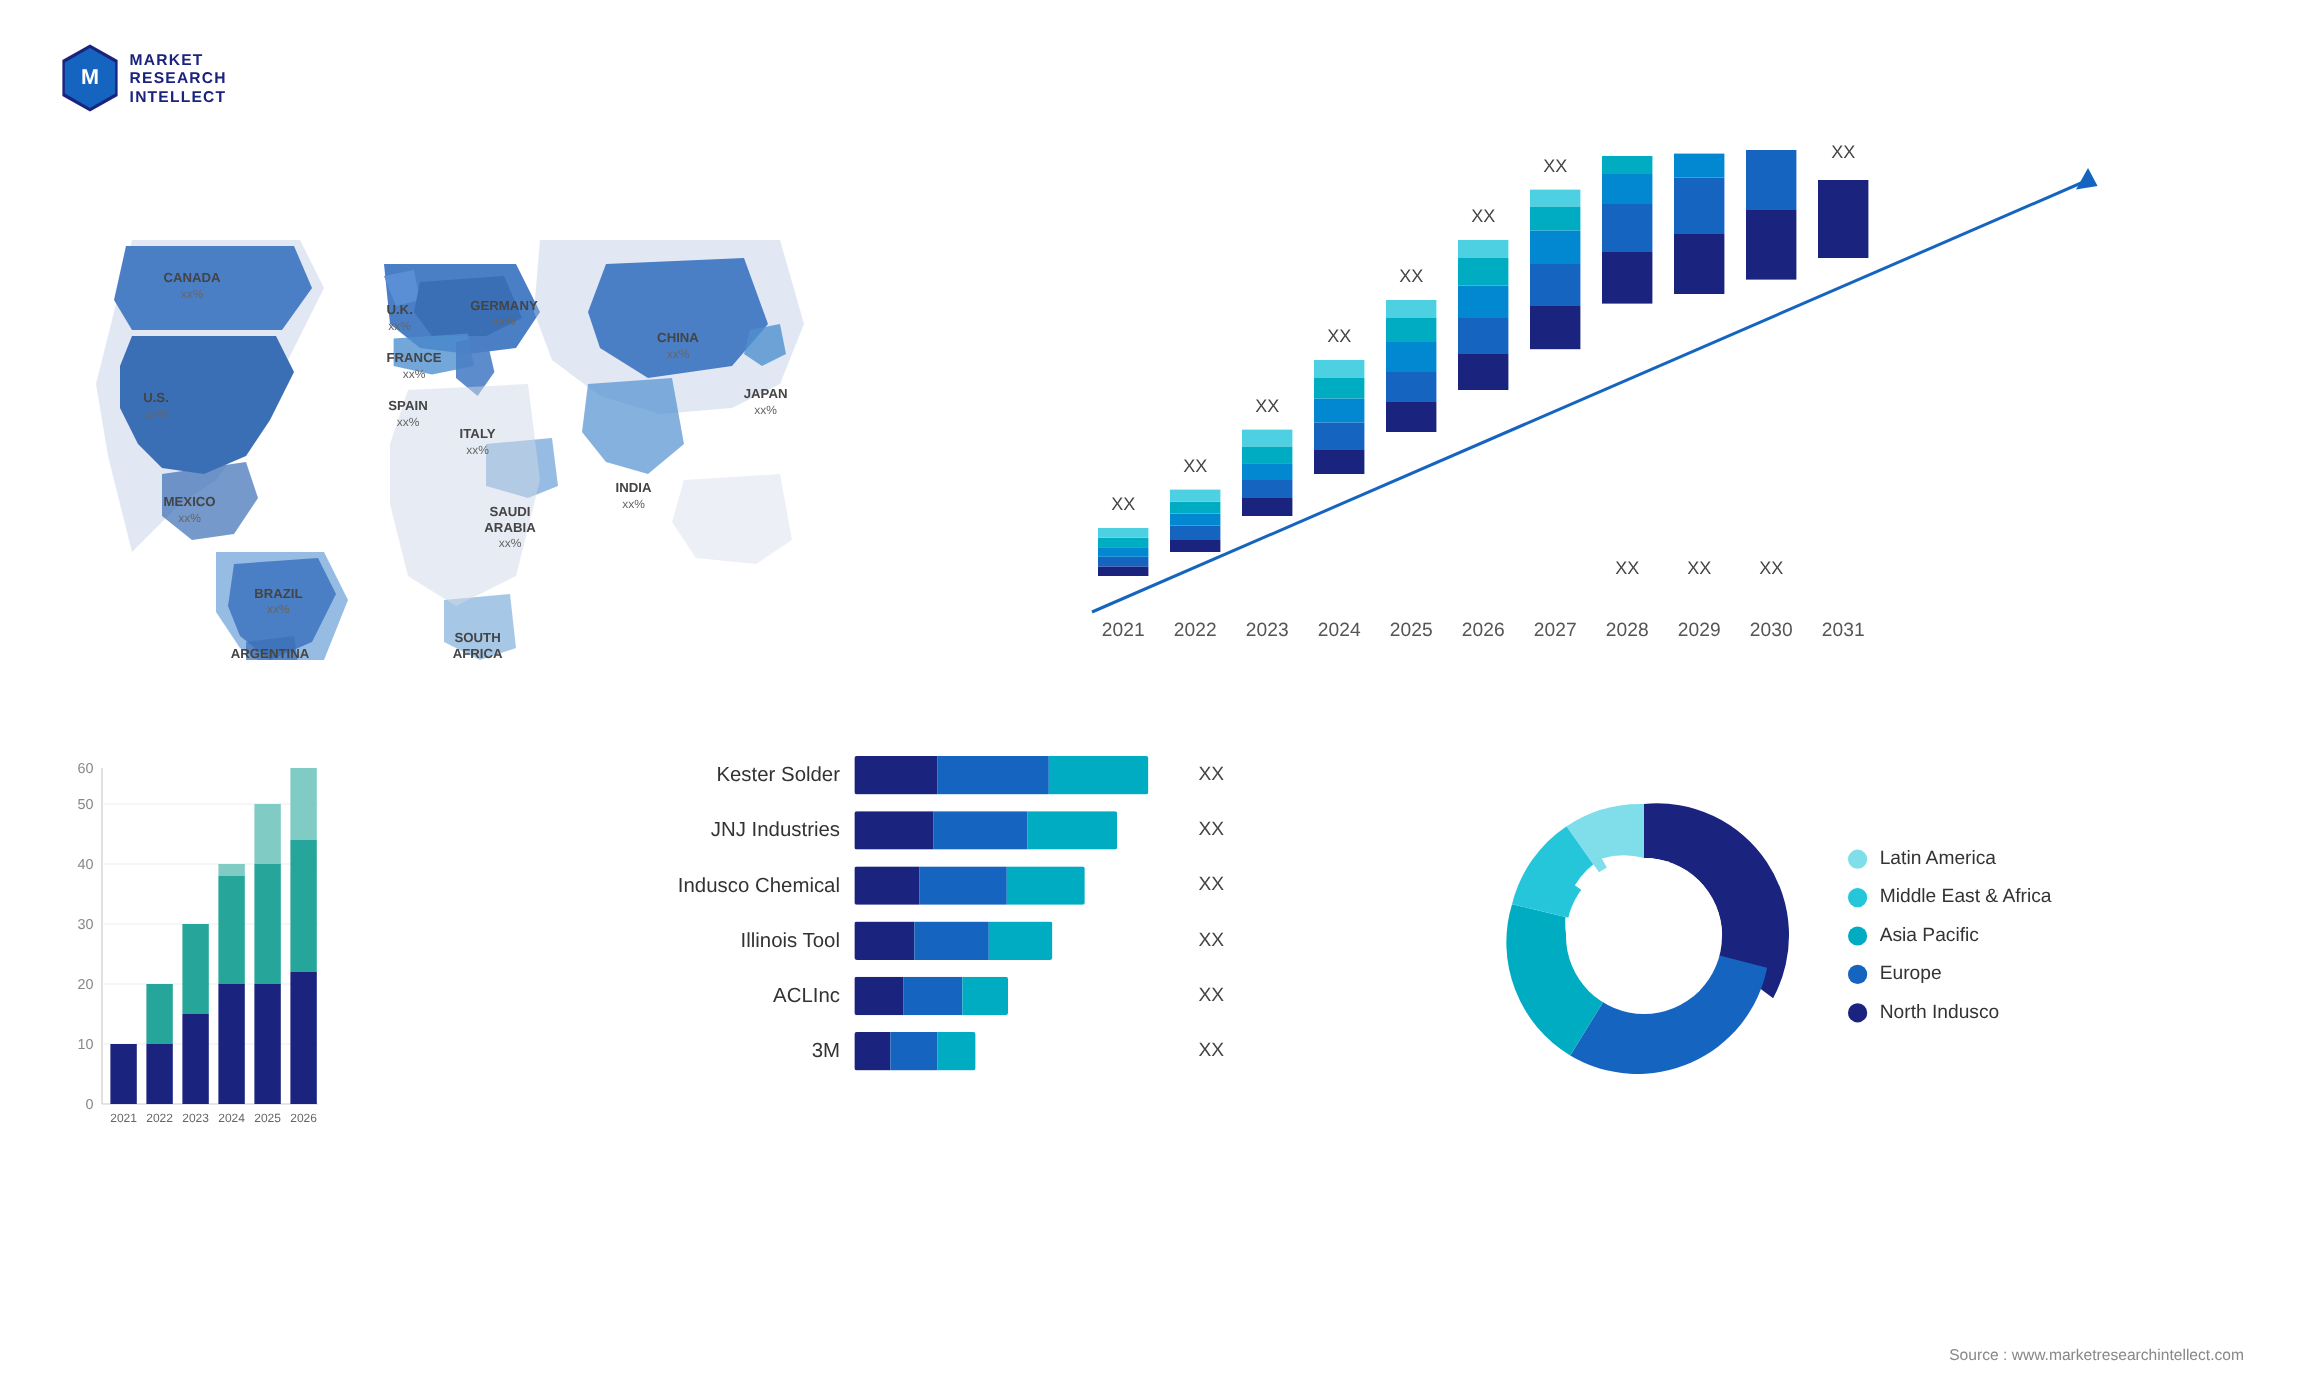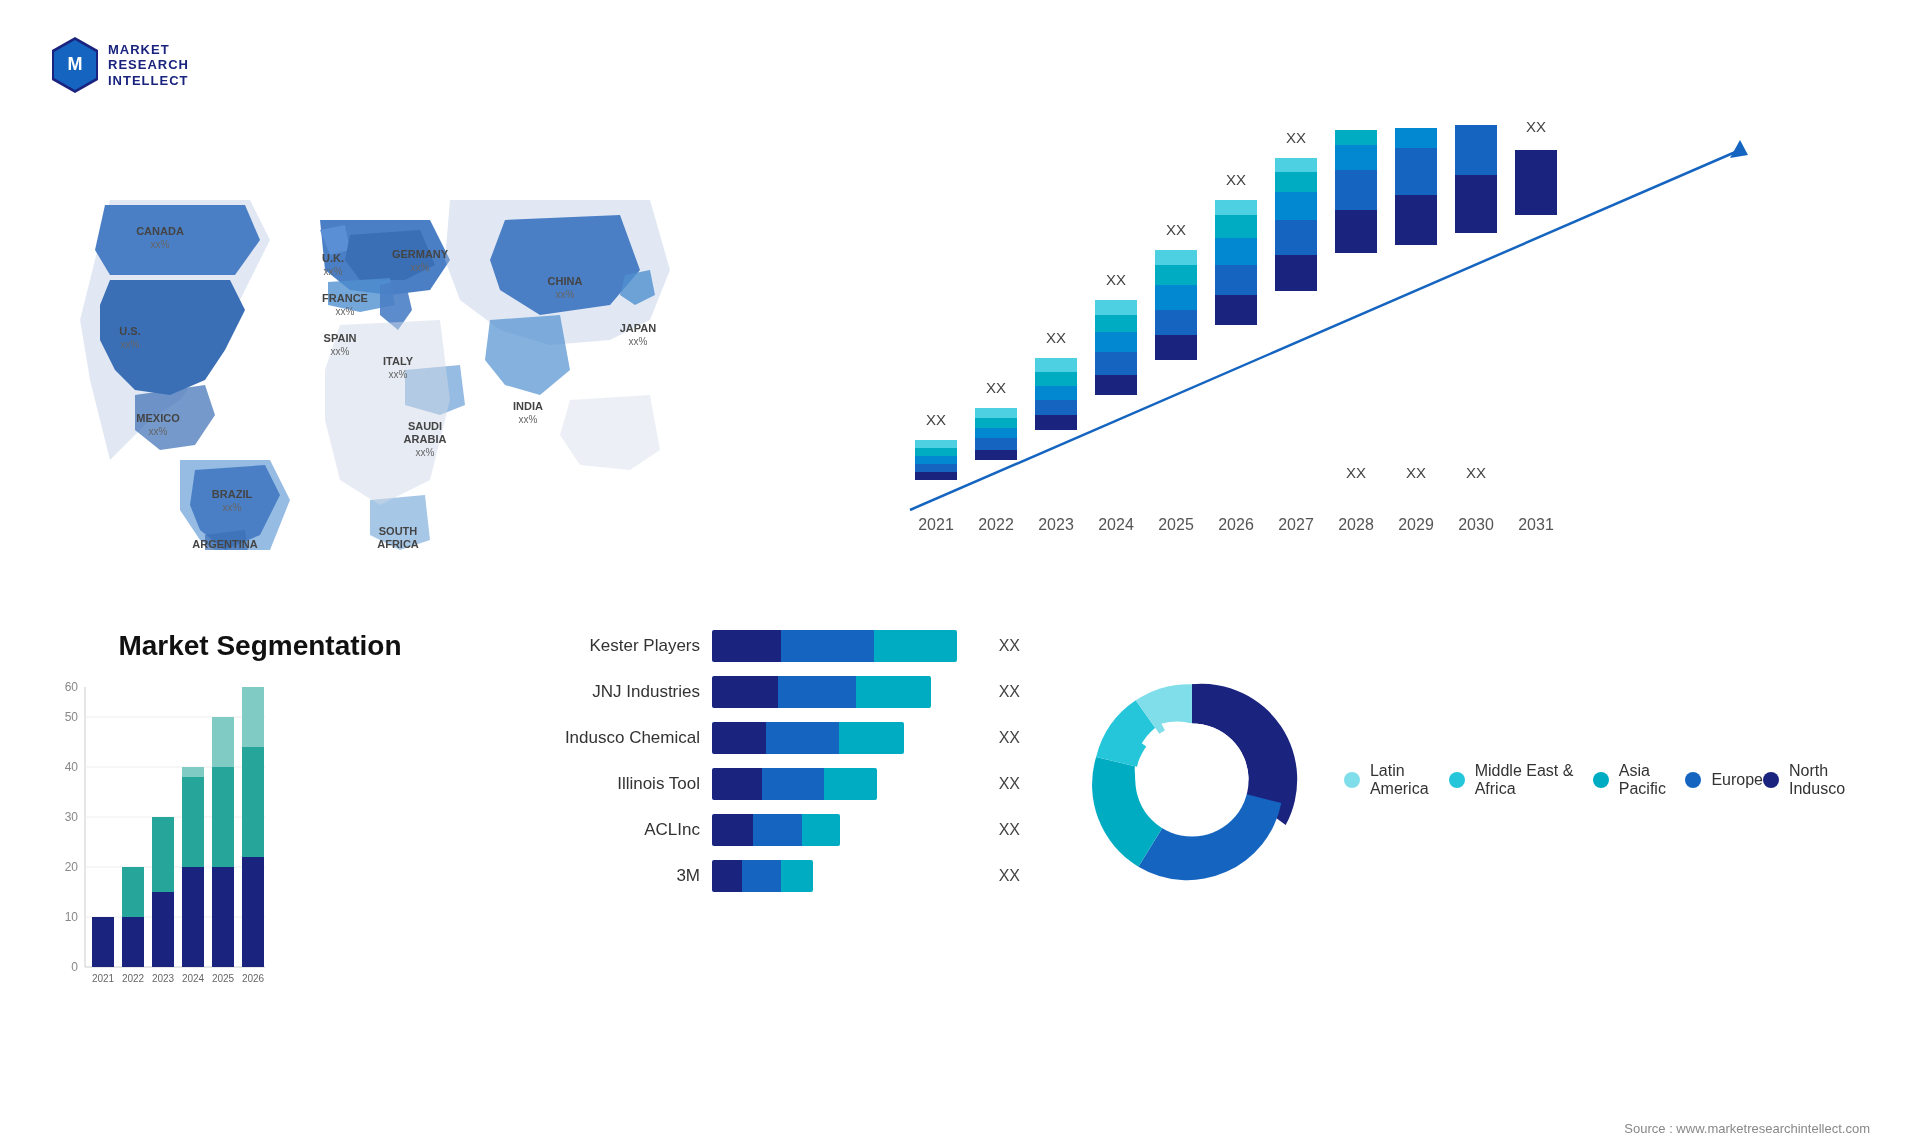--- a/index.html
+++ b/index.html
@@ -180,21 +180,22 @@
     
     .donut-wrap {
       display: flex;
       align-items: center;
       gap: 30px;
       justify-content: center;
       margin-top: 10px;
     }
     .donut-legend {
       display: flex;
-      flex-direction: row;
+      flex-direction: column;
+      gap: 14px;
     }
     .donut-legend-item {
       display: flex;
       align-items: center;
       gap: 10px;
       font-size: 16px;
       color: #333;
     }
     .donut-dot {
       width: 16px;
@@ -403,21 +404,20 @@
           <text x="626" y="358" text-anchor="middle" font-size="15" fill="#444">XX</text>
           <text x="686" y="12" text-anchor="middle" font-size="15" fill="#444">XX</text>
         </svg>
       </div>
     </div>
   </div>
 
   <div class="bottom-row">
 
     <div class="seg-section">
-      <div class="section-title">Market Segmentation</div>
       <div class="seg-chart-area">
         <div class="seg-chart-svg-wrap">
           <svg width="230" height="340" viewBox="0 0 230 340">
 
             <line x1="35" y1="10" x2="35" y2="290" stroke="#ccc" stroke-width="1"></line>
             <line x1="35" y1="290" x2="215" y2="290" stroke="#ccc" stroke-width="1"></line>
 
             <text x="28" y="294" text-anchor="end" font-size="12" fill="#888">0</text>
             <text x="28" y="244" text-anchor="end" font-size="12" fill="#888">10</text>
             <text x="28" y="194" text-anchor="end" font-size="12" fill="#888">20</text>
@@ -458,21 +458,21 @@
             <rect x="192" y="10" width="22" height="60" fill="#80cbc4"></rect>
             <text x="203" y="305" text-anchor="middle" font-size="10" fill="#666">2026</text>
           </svg>
         </div>
       </div>
     </div>
 
     <div class="players-section">
       <div class="players-chart">
         <div class="player-row">
-          <div class="player-name">Kester Players</div>
+          <div class="player-name">Kester Solder</div>
           <div class="player-bar-wrap">
             <div class="player-bar-inner" style="width:92%">
               <div class="player-bar-seg1" style="width:28%"></div>
               <div class="player-bar-seg2" style="width:38%"></div>
               <div class="player-bar-seg3" style="width:34%"></div>
             </div>
           </div>
           <div class="player-val">XX</div>
         </div>
         <div class="player-row">

